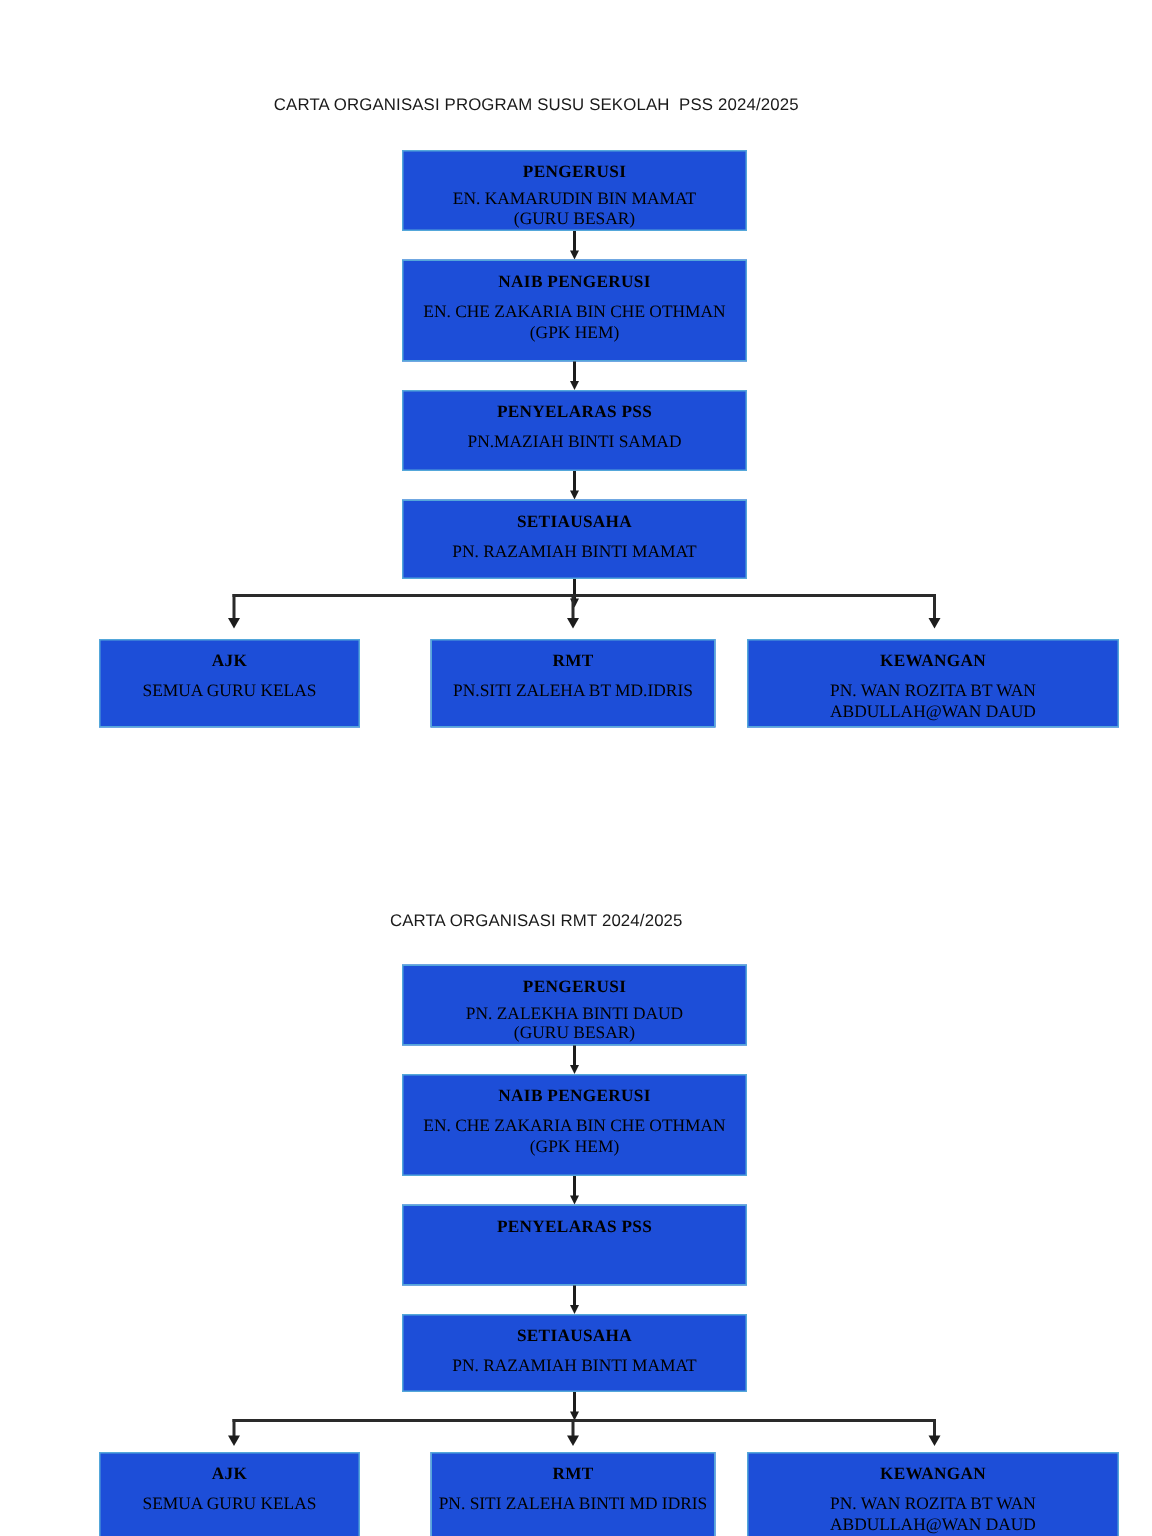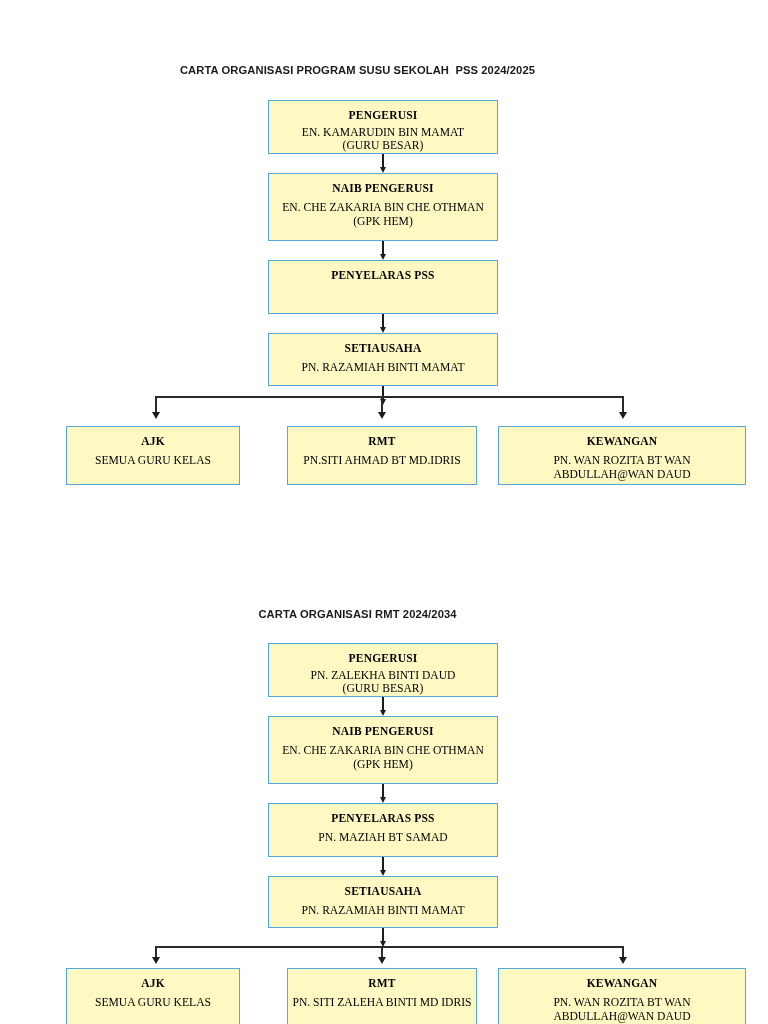--- a/index.html
+++ b/index.html
@@ -25,31 +25,31 @@
     position: absolute;
     left: 0;
     width: 768px;
   }
   .chart-title {
     position: absolute;
     left: 0;
     width: 715px;
     text-align: center;
     font-family: "Liberation Sans", sans-serif;
-    font-weight: bold;
+    font-weight: normal;
     font-size: 11.2px;
     letter-spacing: 0.1px;
     color: #1a1a1a;
     white-space: pre;
   }
   .node {
     position: absolute;
     box-sizing: border-box;
     border: 1.4px solid #54a7da;
-    background: #fef9c3;
+    background: #1d4ed8;
     text-align: center;
     padding-top: 7px;
   }
   .node-title {
     font-family: "Liberation Serif", serif;
     font-weight: bold;
     font-size: 11.5px;
     line-height: 14px;
     letter-spacing: 0.2px;
   }
@@ -122,20 +122,21 @@
 
     <div class="node" style="left:268px; top:173px; width:230px; height:68px;">
       <div class="node-title">NAIB PENGERUSI</div>
       <div class="node-body">EN. CHE ZAKARIA BIN CHE OTHMAN
 (GPK HEM)</div>
     </div>
     <div class="vconn" style="left:382px; top:241px; height:14px;"></div>
 
     <div class="node" style="left:268px; top:260px; width:230px; height:54px;">
       <div class="node-title">PENYELARAS PSS</div>
+      <div class="node-body">PN.MAZIAH BINTI SAMAD</div>
     </div>
     <div class="vconn" style="left:382px; top:314px; height:14px;"></div>
 
     <div class="node" style="left:268px; top:333px; width:230px; height:53px;">
       <div class="node-title">SETIAUSAHA</div>
       <div class="node-body">PN. RAZAMIAH BINTI MAMAT</div>
     </div>
 
     <div class="vconn" style="left:382px; top:386px; height:14px;"></div>
     <div class="hbar" style="left:155px; top:396px; width:469px;"></div>
@@ -146,50 +147,49 @@
     <div class="stub" style="left:622px; top:396px; height:19px;"></div>
     <div class="arrowhead" style="left:619px; top:412px;"></div>
 
     <div class="node" style="left:66px; top:426px; width:174px; height:59px;">
       <div class="node-title">AJK</div>
       <div class="node-body">SEMUA GURU KELAS</div>
     </div>
 
     <div class="node" style="left:287px; top:426px; width:190px; height:59px;">
       <div class="node-title">RMT</div>
-      <div class="node-body">PN.SITI AHMAD  BT MD.IDRIS</div>
+      <div class="node-body">PN.SITI ZALEHA  BT MD.IDRIS</div>
     </div>
 
     <div class="node" style="left:498px; top:426px; width:248px; height:59px;">
       <div class="node-title">KEWANGAN</div>
       <div class="node-body">PN. WAN ROZITA BT WAN ABDULLAH@WAN DAUD</div>
     </div>
   </div>
 
   <div class="chart" style="top:0;">
 
-    <div class="chart-title" style="top:608px;">CARTA ORGANISASI RMT 2024/2034</div>
+    <div class="chart-title" style="top:608px;">CARTA ORGANISASI RMT 2024/2025</div>
 
     <div class="node" style="left:268px; top:643px; width:230px; height:54px;">
       <div class="node-title">PENGERUSI</div>
       <div class="node-body tight">PN. ZALEKHA BINTI DAUD
 (GURU BESAR)</div>
     </div>
     <div class="vconn" style="left:382px; top:697px; height:14px;"></div>
 
     <div class="node" style="left:268px; top:716px; width:230px; height:68px;">
       <div class="node-title">NAIB PENGERUSI</div>
       <div class="node-body">EN. CHE ZAKARIA BIN CHE OTHMAN
 (GPK HEM)</div>
     </div>
     <div class="vconn" style="left:382px; top:784px; height:14px;"></div>
 
     <div class="node" style="left:268px; top:803px; width:230px; height:54px;">
       <div class="node-title">PENYELARAS PSS</div>
-      <div class="node-body">PN. MAZIAH BT SAMAD</div>
     </div>
     <div class="vconn" style="left:382px; top:857px; height:14px;"></div>
 
     <div class="node" style="left:268px; top:876px; width:230px; height:52px;">
       <div class="node-title">SETIAUSAHA</div>
       <div class="node-body">PN. RAZAMIAH BINTI MAMAT</div>
     </div>
 
     <div class="vconn" style="left:382px; top:928px; height:14px;"></div>
     <div class="hbar" style="left:155px; top:946px; width:469px;"></div>

